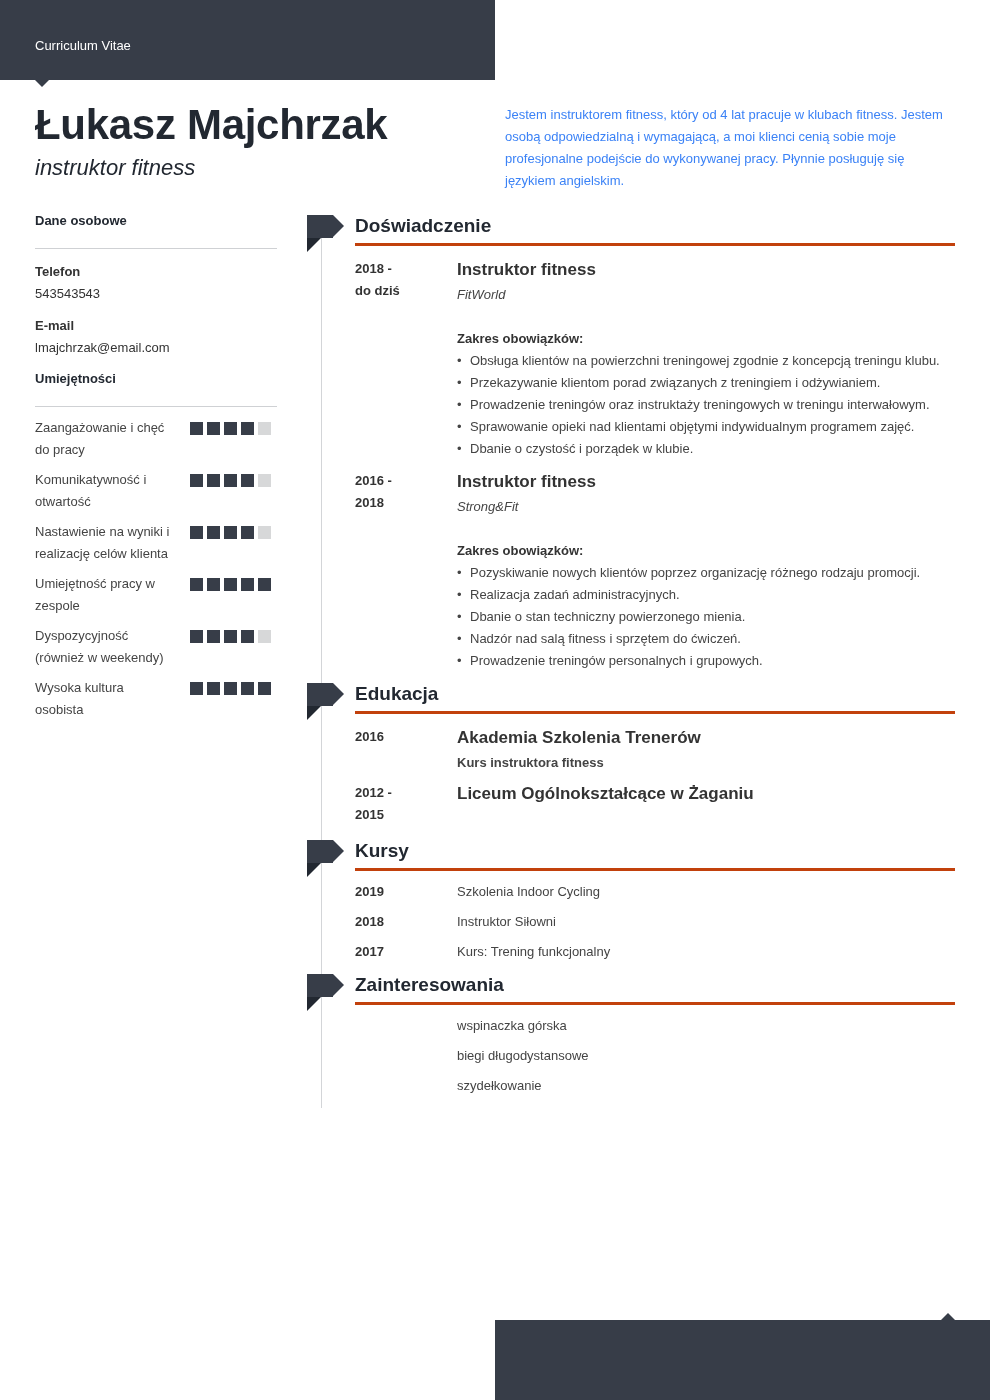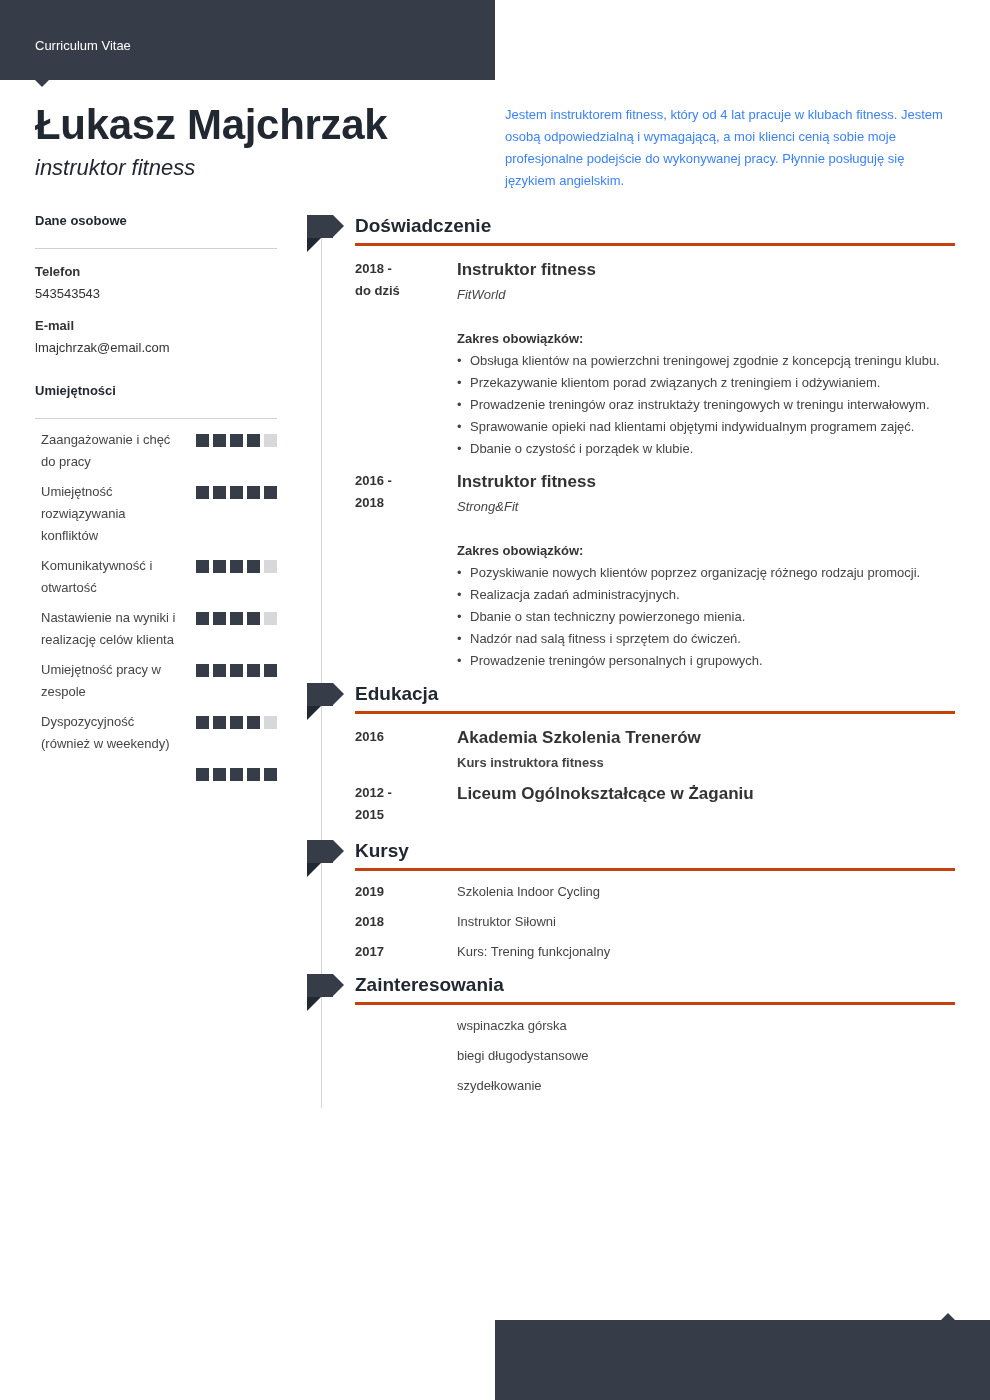--- a/index.html
+++ b/index.html
@@ -17,22 +17,22 @@
 
   .name { position: absolute; left: 35px; top: 101px; font-size: 42px; font-weight: bold; color: #222831; letter-spacing: -0.3px; }
   .job-title { position: absolute; left: 35px; top: 155px; font-size: 22px; font-style: italic; color: #222831; }
   .summary { position: absolute; left: 505px; top: 104px; width: 450px; font-size: 13px; line-height: 22px; color: #3b82f6; }
 
   
   .left-col { position: absolute; left: 35px; top: 213px; width: 242px; }
   .l-heading { font-size: 13px; font-weight: bold; color: #222831; padding-bottom: 20px; border-bottom: 1px solid #cfd1d4; }
   .field-label { font-size: 13px; font-weight: bold; color: #333; margin-top: 14px; line-height: 18px; }
   .field-value { font-size: 13px; color: #333; margin-top: 4px; line-height: 18px; }
-  .skills-heading { margin-top: 26px; }
-  .skill { display: flex; justify-content: flex-end; margin-top: 8px; gap: 15px; }
+  .skills-heading { margin-top: 14px; }
+  .skill { display: flex; justify-content: flex-start; margin-top: 8px; gap: 15px; }
   .skill:first-of-type { margin-top: 10px; }
   .skill-name { width: 140px; font-size: 13px; color: #444; line-height: 22px; }
   .rating { display: flex; gap: 4px; padding-top: 5px; height: 18px; }
   .dot { width: 13px; height: 13px; background: #373d48; }
   .dot.off { background: #d7d8d9; }
 
   
   .timeline-line { position: absolute; left: 321px; top: 238px; width: 1px; height: 870px; background: #d3d5d8; }
   .flag { position: absolute; left: 307px; width: 37px; height: 37px; }
   .flag .body { position: absolute; left: 0; top: 0; width: 26px; height: 23px; background: #373d48; }
@@ -83,30 +83,20 @@
         <div class="skill-name">Zaangażowanie i chęć do pracy</div>
         <div class="rating">
           <span class="dot"></span>
           <span class="dot"></span>
           <span class="dot"></span>
           <span class="dot"></span>
           <span class="dot off"></span>
         </div>
       </div>
       <div class="skill">
-        <div class="skill-name">Umiejętność rozwiązywania konfliktów</div>
-        <div class="rating">
-          <span class="dot"></span>
-          <span class="dot"></span>
-          <span class="dot"></span>
-          <span class="dot"></span>
-          <span class="dot"></span>
-        </div>
-      </div>
-      <div class="skill">
         <div class="skill-name">Komunikatywność i otwartość</div>
         <div class="rating">
           <span class="dot"></span>
           <span class="dot"></span>
           <span class="dot"></span>
           <span class="dot"></span>
           <span class="dot off"></span>
         </div>
       </div>
       <div class="skill">
@@ -133,20 +123,21 @@
         <div class="skill-name">Dyspozycyjność (również w weekendy)</div>
         <div class="rating">
           <span class="dot"></span>
           <span class="dot"></span>
           <span class="dot"></span>
           <span class="dot"></span>
           <span class="dot off"></span>
         </div>
       </div>
       <div class="skill">
+        <div class="skill-name">Wysoka kultura osobista</div>
         <div class="rating">
           <span class="dot"></span>
           <span class="dot"></span>
           <span class="dot"></span>
           <span class="dot"></span>
           <span class="dot"></span>
         </div>
       </div>
     </div>
 </div>

